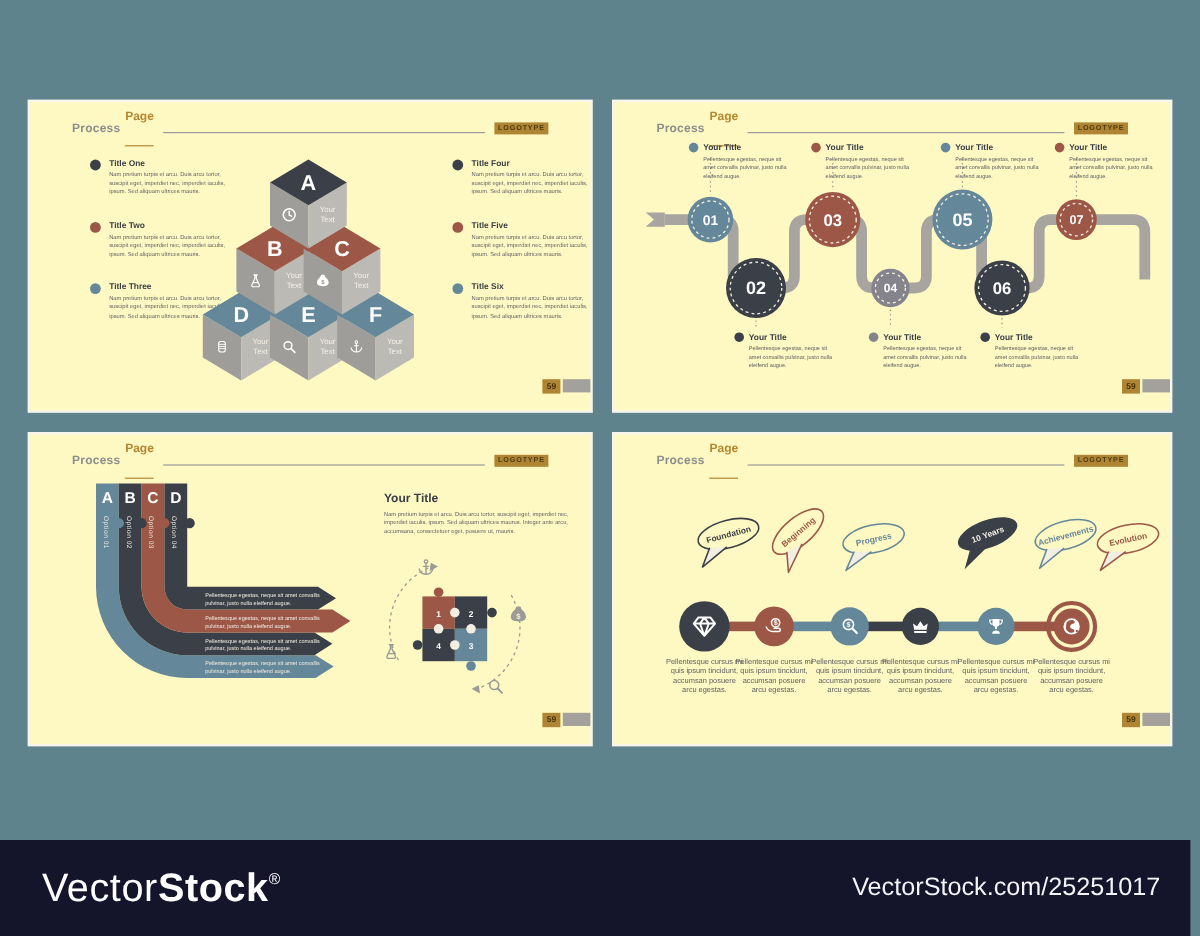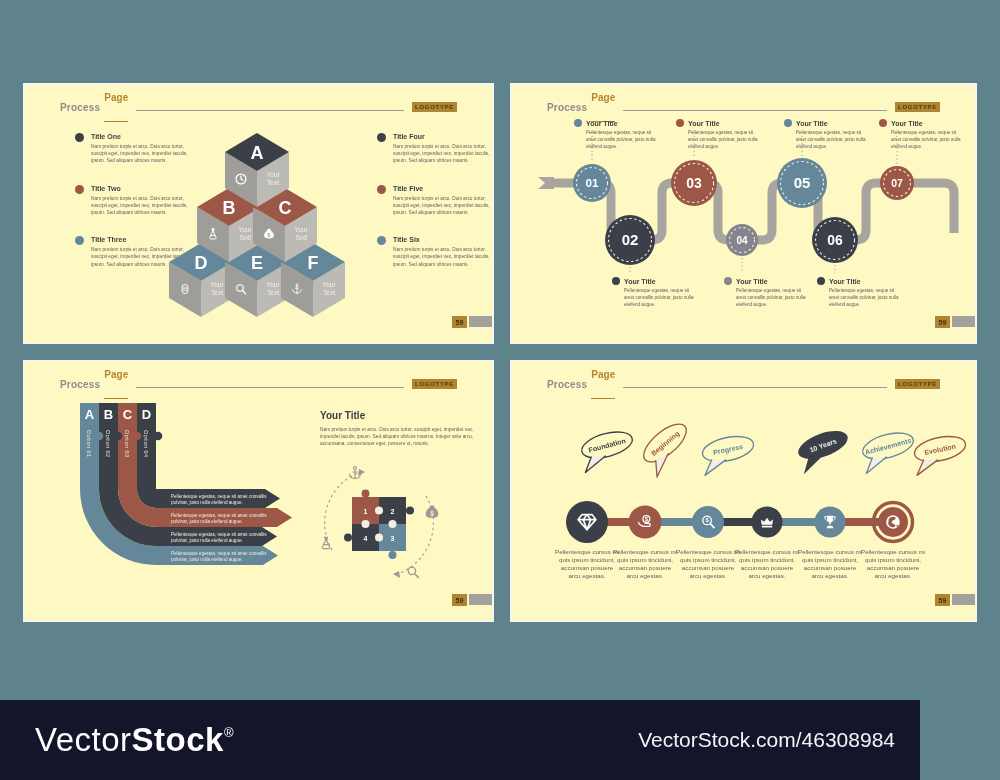--- a/index.html
+++ b/index.html
@@ -27,21 +27,21 @@
   .cap{position:absolute;width:88px}
   .cap .ch{display:flex;align-items:center;gap:4px}
   .cap .cdot{width:8px;height:8px;border-radius:50%;flex:0 0 auto}
   .cap b{font-size:7px;color:#3a3e46}
   .cap p{margin:3px 0 0 12px;font-size:4.6px;line-height:1.5;color:#5e5e60}
   .s3-title{position:absolute;left:295px;top:48px;width:160px}
   .s3-title h3{margin:0 0 5px 0;font-size:10px;color:#3a3e46}
   .s3-title p{margin:0;font-size:4.8px;line-height:1.5;color:#5e5e60}
   .mtext{position:absolute;top:186px;width:64px;text-align:center;
          font-size:6.2px;line-height:1.3;color:#5e5e60}
-  .wm{position:absolute;left:0;top:700px;width:920px;height:80px;background:#14142a;
+  .wm{position:absolute;left:0;top:700px;width:992px;height:80px;background:#14142a;
       display:flex;align-items:center;justify-content:space-between;
       padding:0 25px 0 35px;box-sizing:border-box;color:#fff}
   .wm .brand{font-size:33px;letter-spacing:.5px}
   .wm .brand b{font-weight:bold}
   .wm .brand sup{font-size:13px;position:relative;top:-2px}
   .wm .url{font-size:21px;color:#f3f3f8}
 </style>
 </head>
 <body>
 
@@ -444,14 +444,14 @@
 <div class="mtext" style="left: 43px;">Pellentesque cursus mi quis ipsum tincidunt, accumsan posuere arcu egestas.</div>
     <div class="mtext" style="left: 101px;">Pellentesque cursus mi quis ipsum tincidunt, accumsan posuere arcu egestas.</div>
     <div class="mtext" style="left: 164px;">Pellentesque cursus mi quis ipsum tincidunt, accumsan posuere arcu egestas.</div>
     <div class="mtext" style="left: 223px;">Pellentesque cursus mi quis ipsum tincidunt, accumsan posuere arcu egestas.</div>
     <div class="mtext" style="left: 286px;">Pellentesque cursus mi quis ipsum tincidunt, accumsan posuere arcu egestas.</div>
     <div class="mtext" style="left: 349px;">Pellentesque cursus mi quis ipsum tincidunt, accumsan posuere arcu egestas.</div>
   </div>
 
 <div class="wm">
   <div class="brand"><span>Vector</span><b>Stock</b><sup>®</sup></div>
-  <div class="url">VectorStock.com/46308984</div>
+  <div class="url">VectorStock.com/25251017</div>
 </div>
 
 </body></html>

